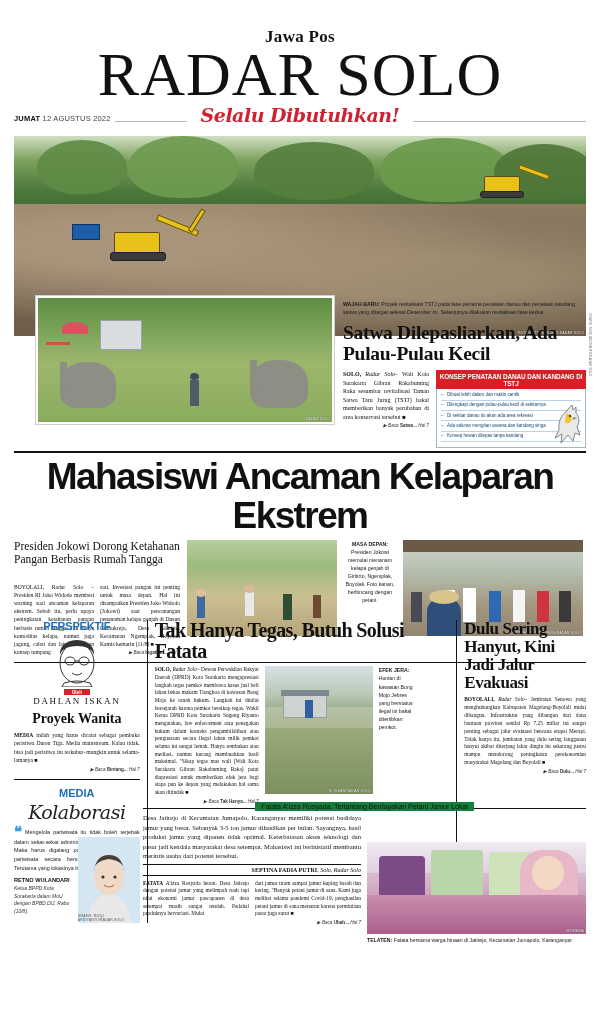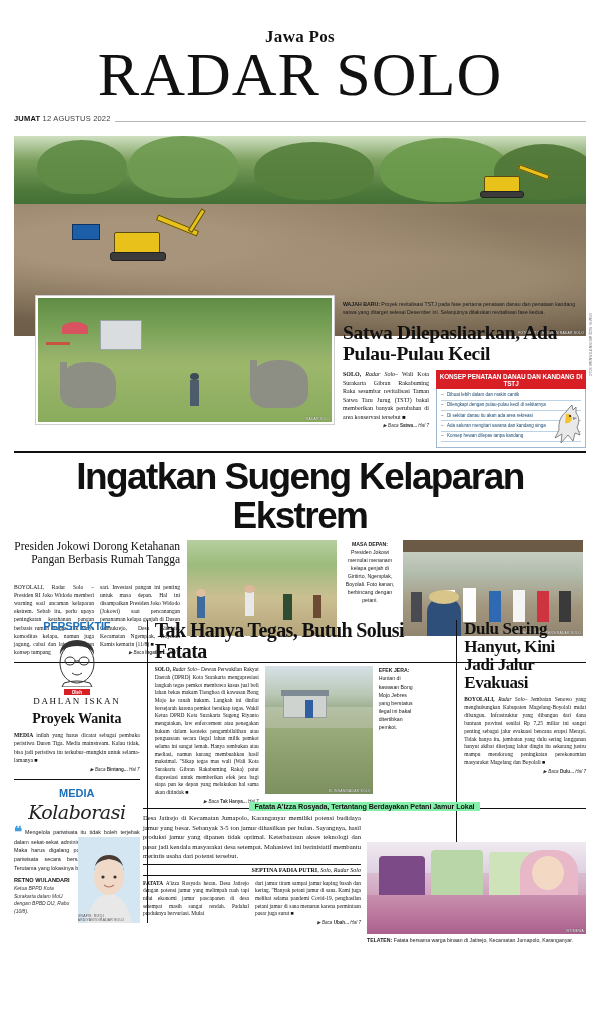--- a/index.html
+++ b/index.html
@@ -162,21 +162,20 @@
   .main-head {
     font-family: "Liberation Sans", sans-serif;
     font-weight: bold; font-size: 37px; line-height: 1.05;
     letter-spacing: -1.6px; text-align: center;
     margin: 5px 0 4px;
   }
   .main-sub {
     font-family: "Liberation Serif", serif;
     font-size: 11.5px; line-height: 1.18; font-weight: normal;
     margin-bottom: 16px;
-    text-align: right;
   }
   .lead-cols { display: flex; gap: 6px; width: 166px; }
   .lead-col {
     flex: 1;
     font-family: "Liberation Serif", serif;
     font-size: 5.6px; line-height: 1.45; text-align: justify;
   }
   .lead-col b { font-weight: bold; }
   .lead-col i { font-style: italic; }
 
@@ -287,24 +286,24 @@
   .right-body i { font-style: italic; }
 
   
   .bottom { position: absolute; left: 143px; top: 802px; width: 443px; }
   .kicker-row { position: relative; height: 11px; }
   .kicker-row::before {
     content: ""; position: absolute; left: 0; right: 0; top: 6px;
     height: 1px; background: #111;
   }
   .kicker {
-    position: relative; z-index: 2; background: #86efac;
+    position: relative; z-index: 2; background: #15803d;
     display: table; margin: 0 auto; padding: 0 6px;
     font-family: "Liberation Sans", sans-serif;
-    font-weight: bold; font-size: 7.2px; letter-spacing: -.1px;
+    font-weight: normal; font-size: 7.2px; letter-spacing: -.1px;
   }
   .bottom-head {
     text-align: center;
     font-family: "Liberation Serif", serif;
     font-size: 21px; line-height: 1.08; letter-spacing: -.4px;
     margin: 3px 0 4px;
   }
   .bottom-blurb {
     font-family: "Liberation Serif", serif;
     font-size: 6.6px; line-height: 1.45; text-align: justify;
@@ -338,20 +337,21 @@
 <div class="page">
 
   <div class="masthead">
     <div class="jawapos">Jawa Pos</div>
     <div class="radarsolo">RADAR SOLO</div>
     <div class="tagline-row">
       <div class="dateline">
         <b>JUMAT</b>
         <span>12 AGUSTUS 2022</span>
       </div>
+      <div class="tagline">Selalu Dibutuhkan!</div>
     </div>
   </div>
 
   <div class="photo hero">
     <div class="hero-sky"></div>
     <div class="tree" style="left:4%;top:2%;width:90px;height:54px;background:#5f8b45;"></div>
     <div class="tree" style="left:20%;top:0%;width:110px;height:62px;background:#6f9a50;"></div>
     <div class="tree" style="left:42%;top:3%;width:120px;height:58px;background:#567f3d;"></div>
     <div class="tree" style="left:64%;top:1%;width:130px;height:64px;background:#6b9a4c;"></div>
     <div class="tree" style="left:84%;top:4%;width:100px;height:56px;background:#4f7637;"></div>
@@ -415,21 +415,21 @@
             <path d="M24 12 L28 13 L24 15 Z" fill="#8a8a8a"></path>
           </svg>
         </div>
         <div class="infobox-credit">GRAFIS: RIZQI ARDIYANTO/RADAR SOLO</div>
       </div>
     </div>
   </div>
 
   <div style="position:absolute;left:14px;top:445px;width:572px;">
     <div class="rule-thick"></div>
-    <div class="main-head">Ingatkan Sugeng Kelaparan Ekstrem</div>
+    <div class="main-head">Mahasiswi Ancaman Kelaparan Ekstrem</div>
     <div style="display:flex;gap:7px;">
       <div style="width:166px;">
         <div class="main-sub">Presiden Jokowi Dorong Ketahanan Pangan Berbasis Rumah Tangga</div>
         <div class="lead-cols">
           <div class="lead-col">BOYOLALI, Radar Solo – Presiden RI Joko Widodo memberi warning soal ancaman kelaparan ekstrem. Sebab itu, perlu upaya peningkatan ketahanan pangan berbasis rumah tangga. Tak hanya komoditas kelapa, namun juga jagung, cabai dan lainnya dengan konsep tumpang</div>
           <div class="lead-col">
             <span>sari. Investasi pangan ini penting untuk masa depan. Hal ini disampaikan Presiden Joko Widodo (Jokowi) saat pencanangan penanaman kelapa genjah di Dusun Gumukrejo, Desa Giritirto, Kecamatan Ngemplak, Boyolali Kamis kemarin (11/8)</span> ■
             <span class="jump">
               ▶ <i>Baca</i>
               <b>Ingatkan...</b>

